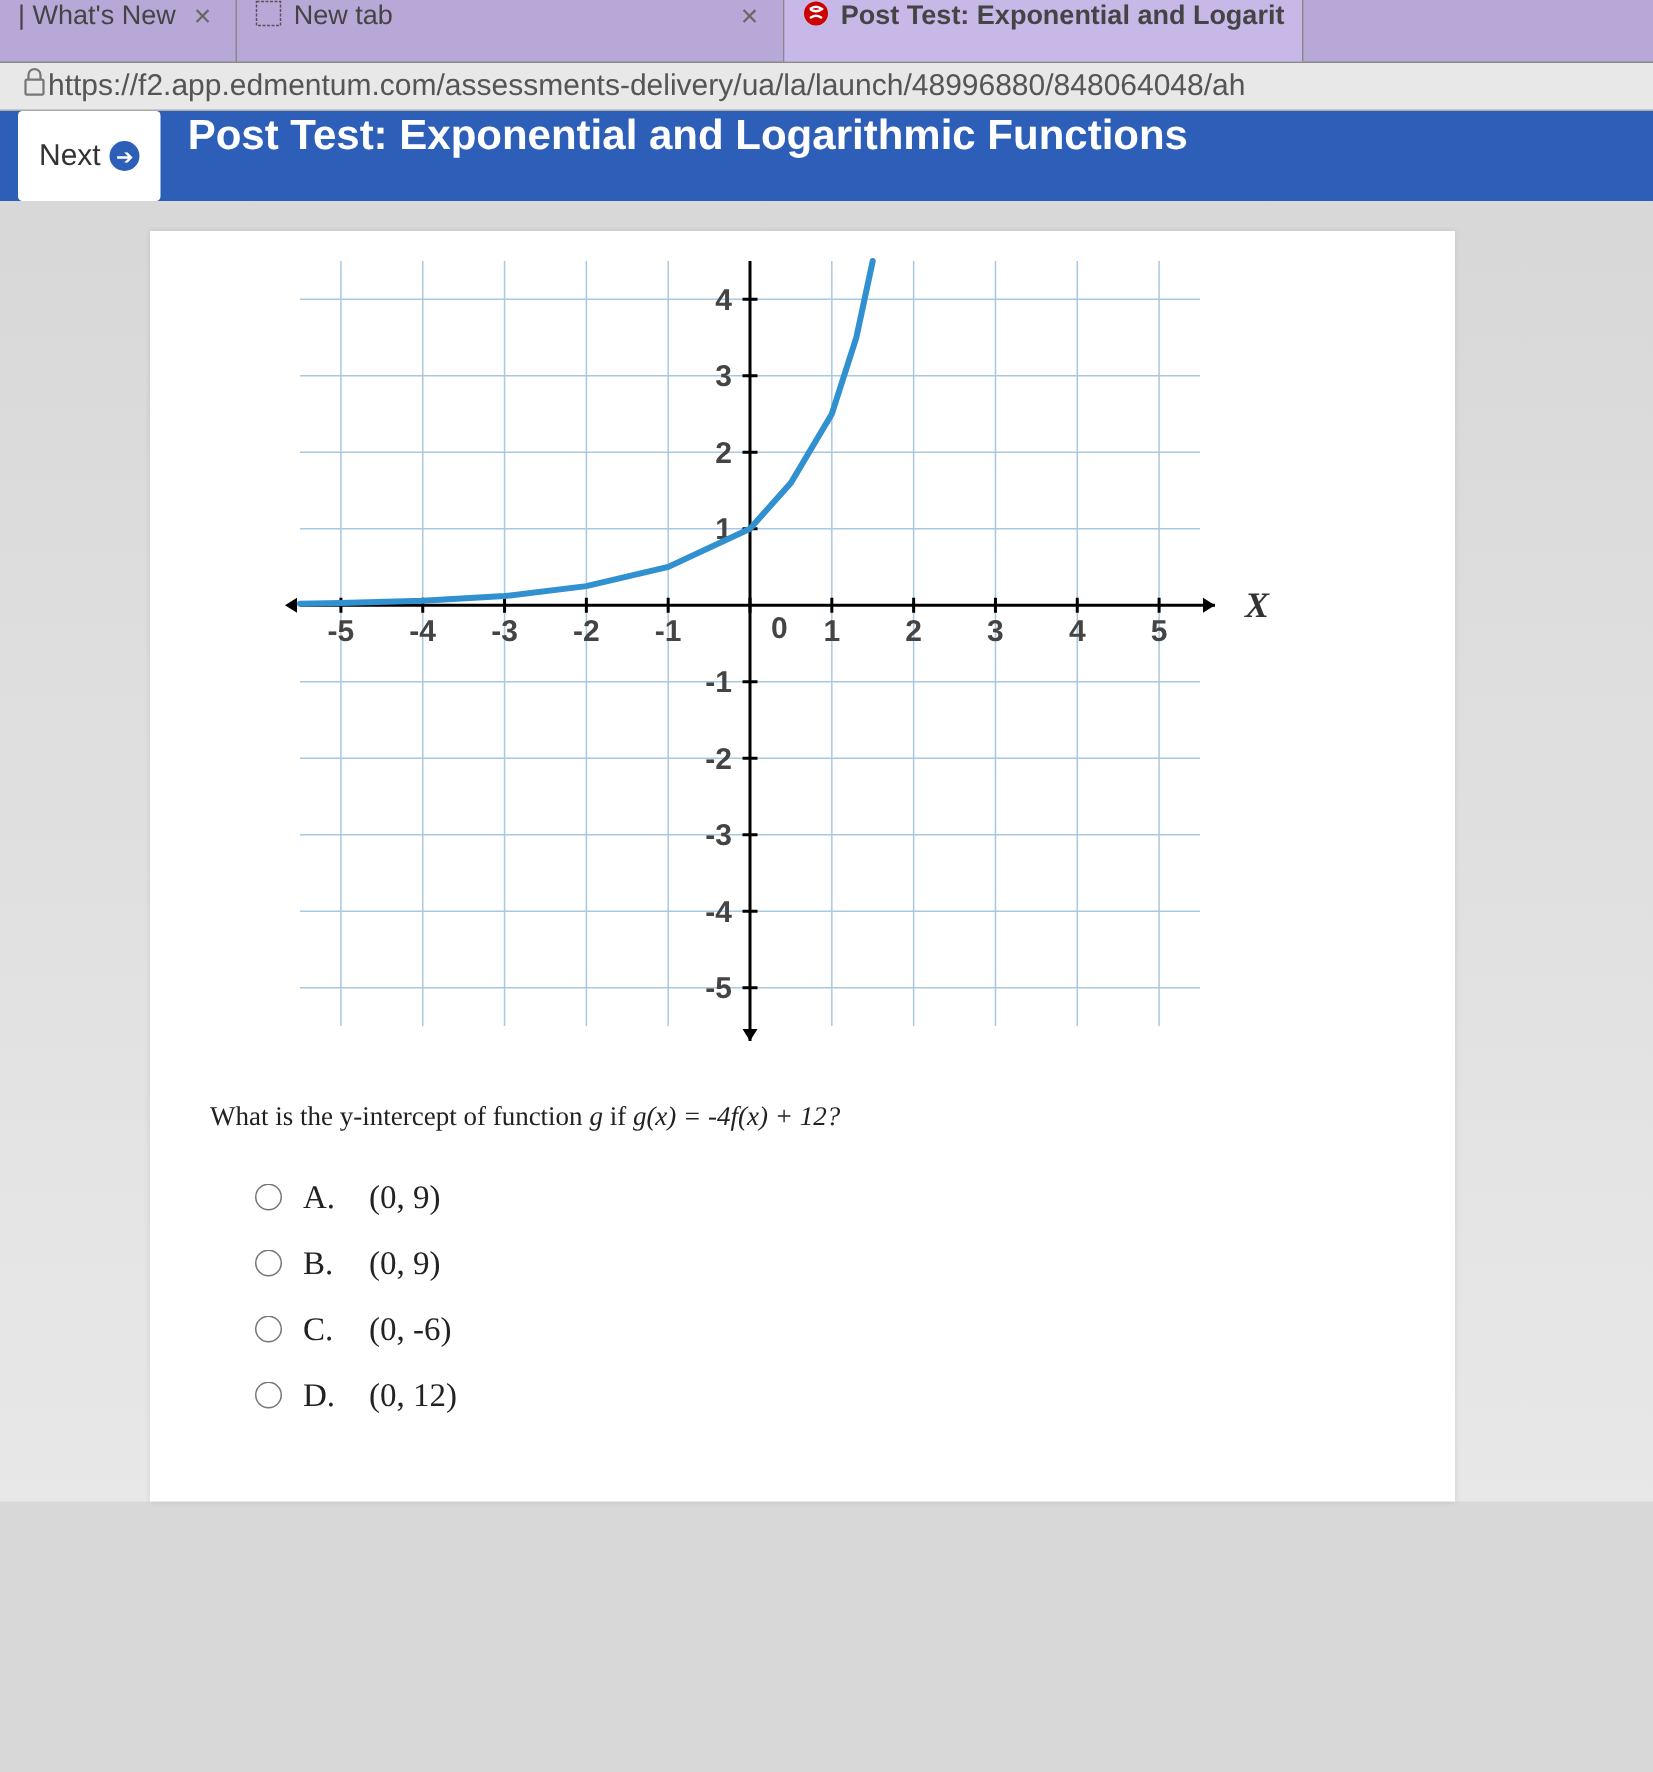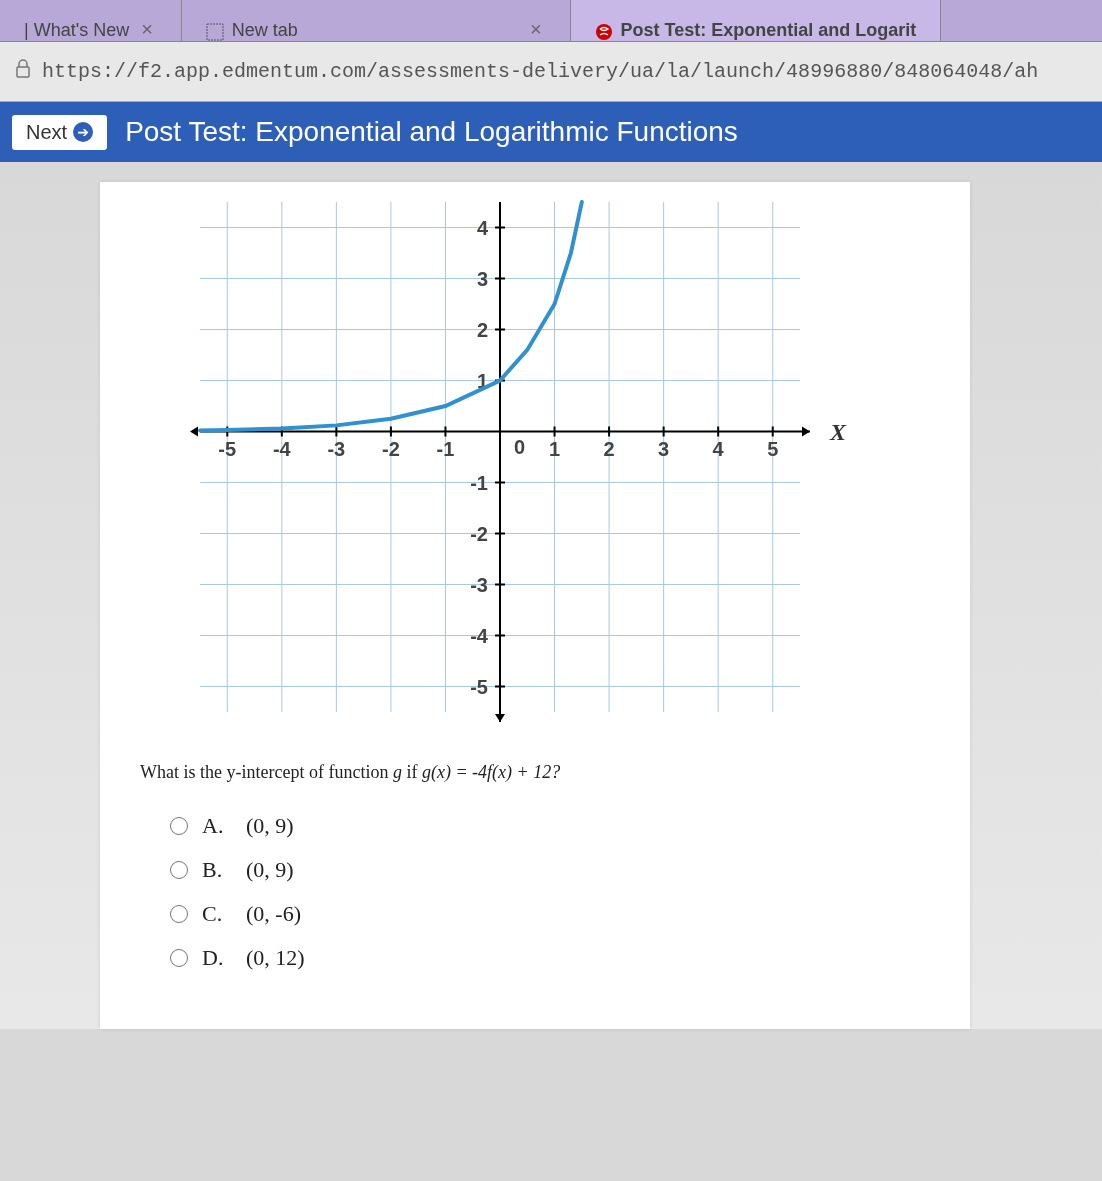--- a/index.html
+++ b/index.html
@@ -1,28 +1,28 @@
 <!DOCTYPE html>
 <html><head>
 <meta charset="utf-8">
 <style>
 * { margin: 0; padding: 0; box-sizing: border-box; }
 body { font-family: Arial, sans-serif; background: #d8d8d8; width: 1102px; height: 1181px; overflow: hidden; }
 .tabs-bar { background: #b8a8d8; display: flex; height: 42px; border-bottom: 1px solid #888; }
-.tab { display: flex; align-items: flex-end; padding: 0 24px; border-right: 1px solid #888; color: #444; font-size: 18px; gap: 8px; }
+.tab { display: flex; align-items: flex-start; padding: 0 12px; border-right: 1px solid #888; color: #444; font-size: 18px; gap: 8px; }
 .tab.active { background: #c8b8e8; font-weight: bold; }
 .tab .close { color: #666; font-size: 20px; cursor: pointer; padding: 0 4px; }
 .tab .favicon { width: 18px; height: 18px; }
-.url-bar { background: #e8e8e8; display: flex; align-items: center; height: 60px; padding: 0 14px; gap: 10px; border-bottom: 1px solid #aaa; font-family: Liberation Mono, monospace; }
+.url-bar { background: #e8e8e8; display: flex; align-items: center; height: 32px; padding: 0 14px; gap: 0; border-bottom: 1px solid #aaa; }
 .url-bar .lock { color: #666; }
 .url-text { color: #555; font-size: 20px; white-space: nowrap; overflow: hidden; }
-.toolbar { background: #2e5fb8; display: flex; align-items: center; height: 60px; padding: 0 12px; gap: 18px; }
+.toolbar { background: #2e5fb8; display: flex; height: 60px; padding: 0 12px; gap: 18px; }
 .next-btn { background: #fff; color: #333; padding: 6px 14px; border-radius: 3px; font-size: 20px; display:flex; align-items:center; gap:6px; }
 .next-btn .arrow { background:#2e5fb8; color:#fff; border-radius:50%; width:20px; height:20px; display:inline-flex; align-items:center; justify-content:center; font-size:14px; }
-.page-title { color: #fff; font-size: 28px; font-weight: normal; }
+.page-title { color: #fff; font-size: 28px; font-weight: bold; }
 .content-area { background: linear-gradient(180deg, #d8d8d8, #e8e8e8); padding: 20px 0 0 100px; }
 .question-card { background: #fff; width: 870px; padding: 10px 40px 40px 40px; box-shadow: 0 0 4px rgba(0,0,0,0.1); }
 .chart-wrap { margin: 0 auto 30px 20px; }
 .question-text { font-size: 18px; color: #222; margin: 30px 0; font-family: 'Times New Roman', serif; }
 .options { margin-left: 30px; }
 .option { display: flex; align-items: center; gap: 14px; font-size: 22px; color: #222; margin: 18px 0; font-family: 'Times New Roman', serif; }
 .option input { width: 18px; height: 18px; }
 .option .letter { min-width: 30px; }
 svg.graph { display: block; }
 </style>

